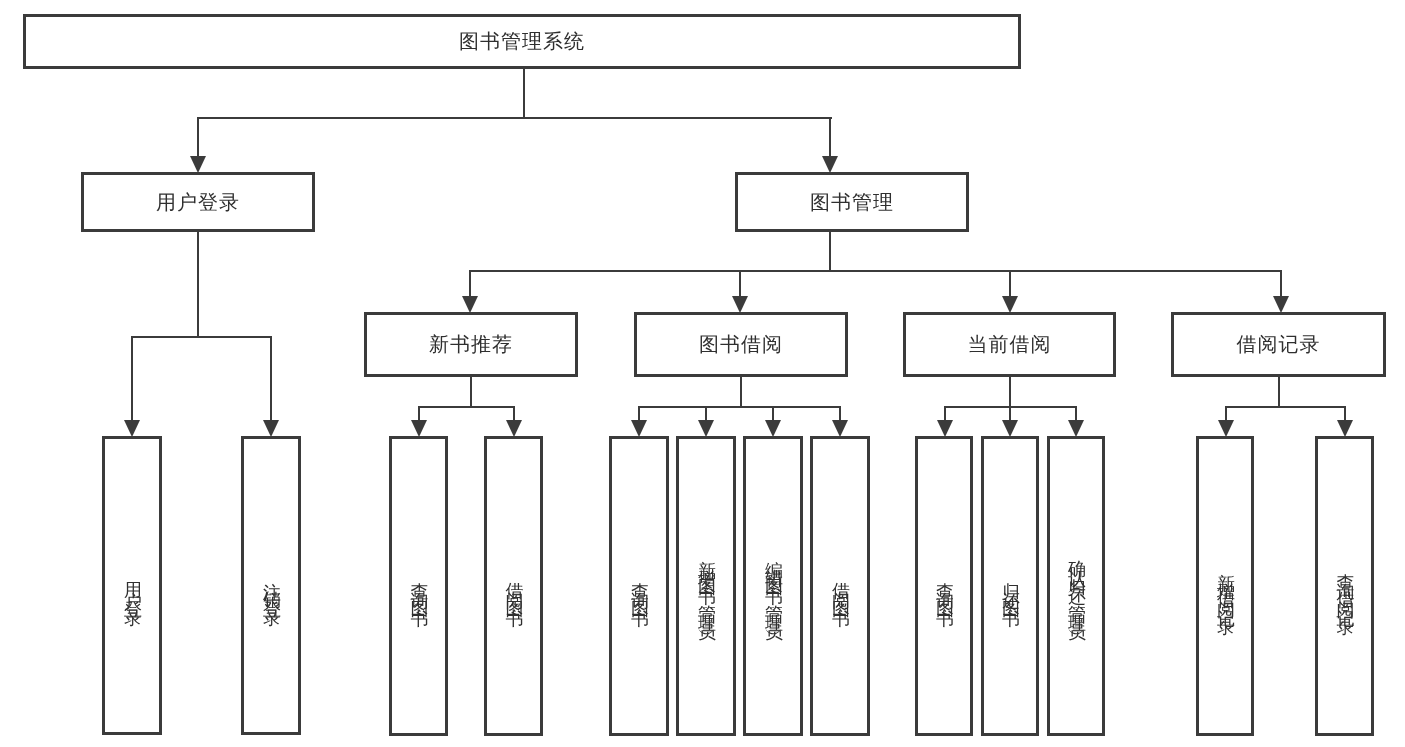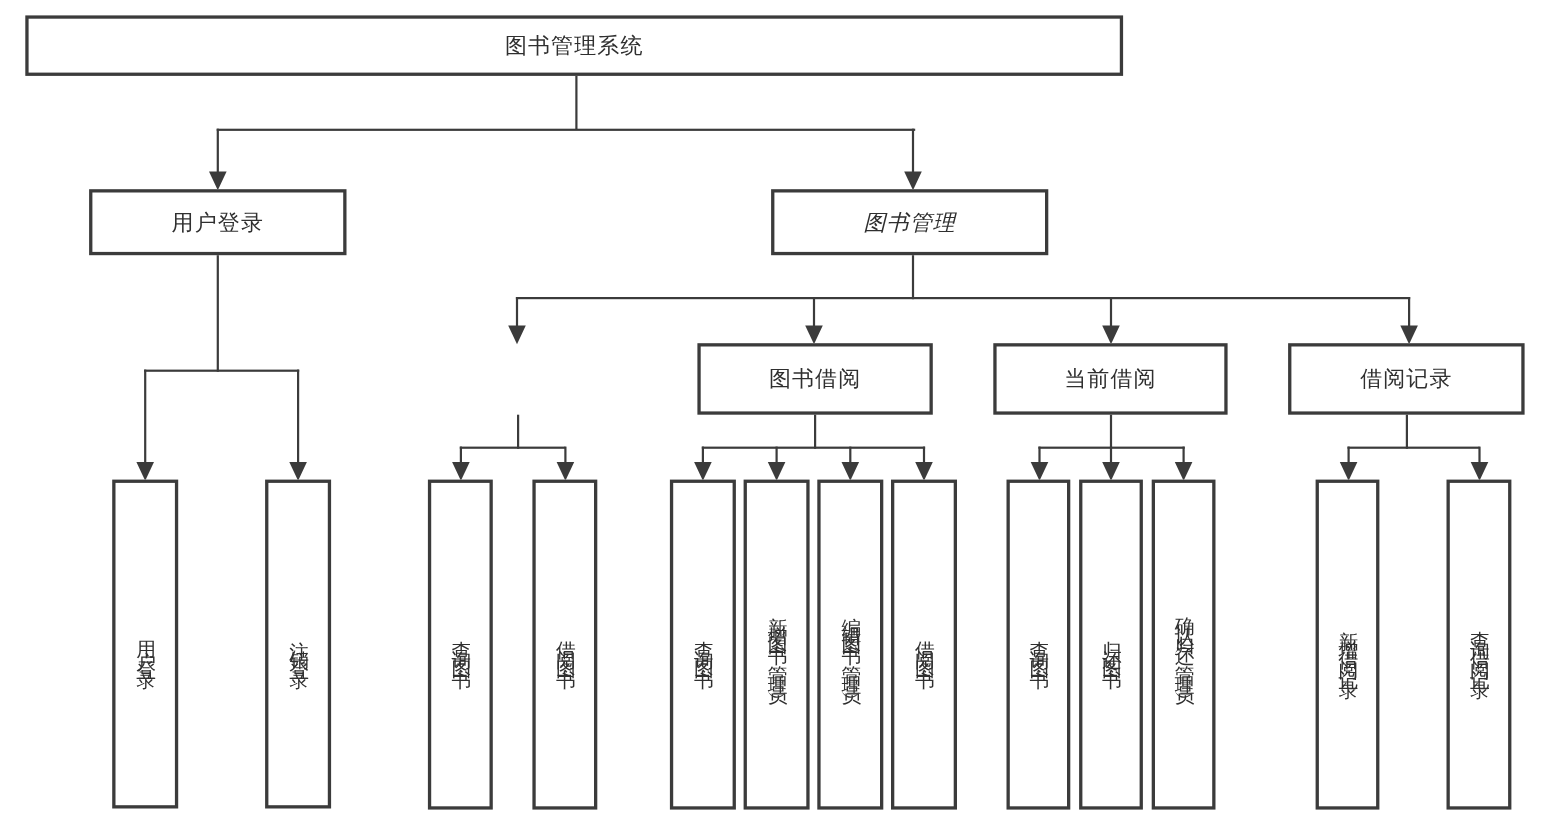--- a/index.html
+++ b/index.html
@@ -50,21 +50,21 @@
   <div class="vl" style="left:523px;top:69px;height:49px;"></div>
   <div class="hl" style="left:197px;top:117px;width:635px;"></div>
   <div class="vl" style="left:197px;top:117px;height:40px;"></div>
   <div class="ar" style="left:190px;top:156px;"></div>
   <div class="vl" style="left:829px;top:117px;height:40px;"></div>
   <div class="ar" style="left:822px;top:156px;"></div>
 
   <div class="box" style="left:81px;top:172px;width:234px;height:60px;">
     <span>用户登录</span>
   </div>
-  <div class="box" style="left:701px;top:172px;width:252px;height:60px;font-style:italic;">
+  <div class="box" style="left:735px;top:172px;width:234px;height:60px;">
     <span>图书管理</span>
   </div>
 
   <div class="vl" style="left:197px;top:232px;height:106px;"></div>
   <div class="hl" style="left:131px;top:336px;width:141px;"></div>
   <div class="vl" style="left:131px;top:336px;height:85px;"></div>
   <div class="ar" style="left:124px;top:420px;"></div>
   <div class="vl" style="left:270px;top:336px;height:85px;"></div>
   <div class="ar" style="left:263px;top:420px;"></div>
 
@@ -79,20 +79,23 @@
   <div class="hl" style="left:469px;top:270px;width:813px;"></div>
   <div class="vl" style="left:469px;top:270px;height:28px;"></div>
   <div class="ar" style="left:462px;top:296px;"></div>
   <div class="vl" style="left:739px;top:270px;height:28px;"></div>
   <div class="ar" style="left:732px;top:296px;"></div>
   <div class="vl" style="left:1009px;top:270px;height:28px;"></div>
   <div class="ar" style="left:1002px;top:296px;"></div>
   <div class="vl" style="left:1280px;top:270px;height:28px;"></div>
   <div class="ar" style="left:1273px;top:296px;"></div>
 
+  <div class="box" style="left:364px;top:312px;width:214px;height:65px;">
+    <span>新书推荐</span>
+  </div>
   <div class="box" style="left:903px;top:312px;width:213px;height:65px;">
     <span>当前借阅</span>
   </div>
   <div class="box" style="left:634px;top:312px;width:214px;height:65px;">
     <span>图书借阅</span>
   </div>
   <div class="box" style="left:1171px;top:312px;width:215px;height:65px;text-align:right;">
     <span>借阅记录</span>
   </div>
 

